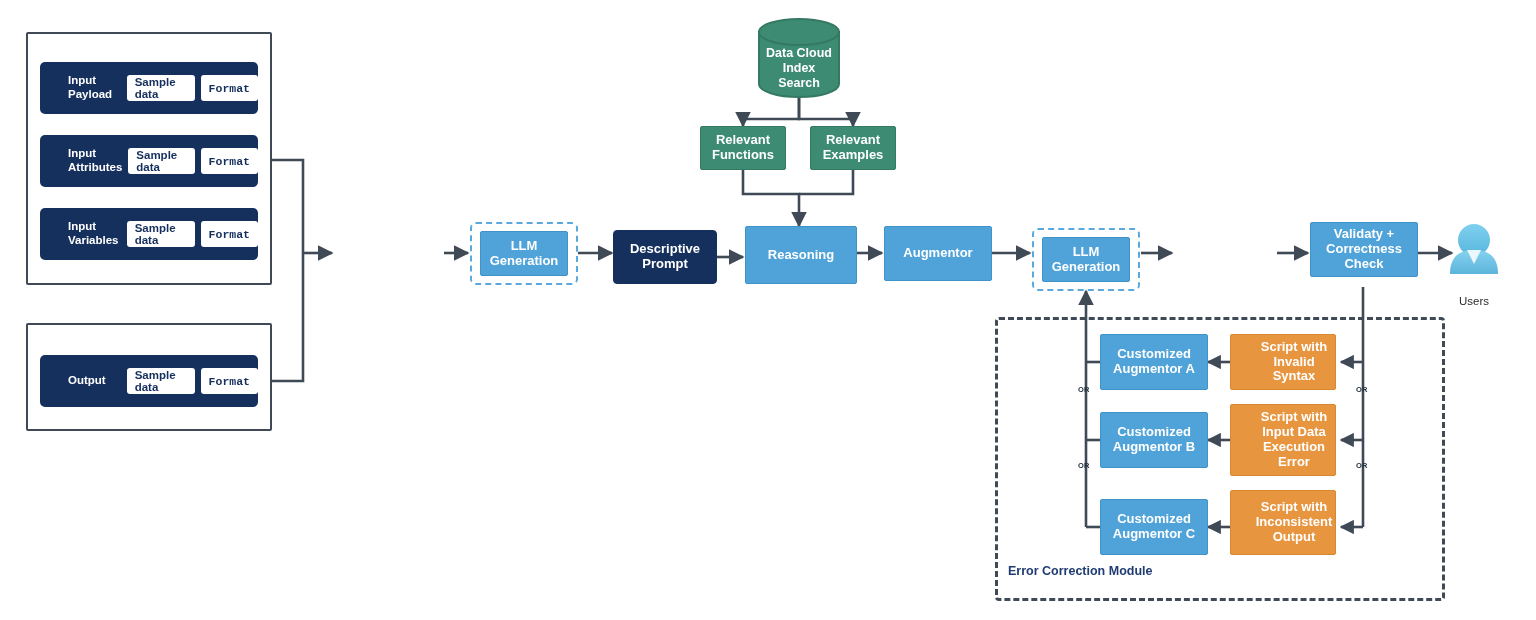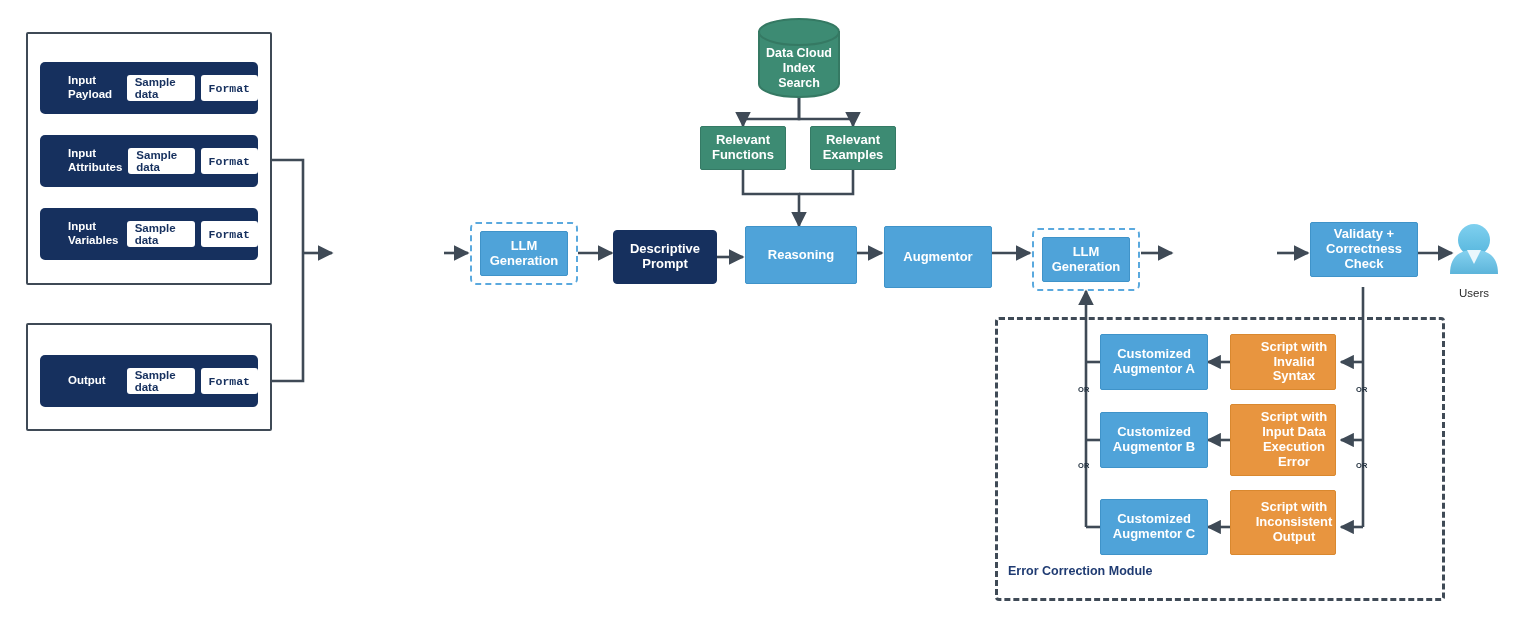--- a/index.html
+++ b/index.html
@@ -143,21 +143,21 @@
     white-space: pre-line;
     pointer-events: none;
   }
   .users-wrap {
     position: absolute;
     text-align: center;
   }
   .users-label {
     font-size: 11.5px;
     color: #2b2b2b;
-    margin-top: 7px;
+    margin-top: 15px;
   }
 </style>
 </head>
 <body>
 
 <div id="stage">
 
   <svg id="wires" viewBox="0 0 1536 620" xmlns="http://www.w3.org/2000/svg">
     <defs>
       <marker id="arrow" viewBox="0 0 10 10" refX="9" refY="5" markerWidth="6" markerHeight="6" orient="auto-start-reverse">
@@ -281,21 +281,21 @@
 
   <div class="dashed-wrap" style="left:470px; top:222px; width:108px; height:63px;"></div>
   <div class="node blue" style="left:480px; top:231px; width:88px; height:45px;">LLM
 Generation</div>
 
   <div class="node navy" style="left:613px; top:230px; width:104px; height:54px;">Descriptive
 Prompt</div>
 
   <div class="node blue" style="left:745px; top:226px; width:112px; height:58px;">Reasoning</div>
 
-  <div class="node blue" style="left:884px; top:226px; width:108px; height:62px;">Augmentor</div>
+  <div class="node blue" style="left:884px; top:226px; width:108px; height:55px;">Augmentor</div>
 
   <div class="dashed-wrap" style="left:1032px; top:228px; width:108px; height:63px;"></div>
   <div class="node blue" style="left:1042px; top:237px; width:88px; height:45px;">LLM
 Generation</div>
 
 
   <div class="node blue" style="left:1310px; top:222px; width:108px; height:55px;">Validaty +
 Correctness
 Check</div>
 

